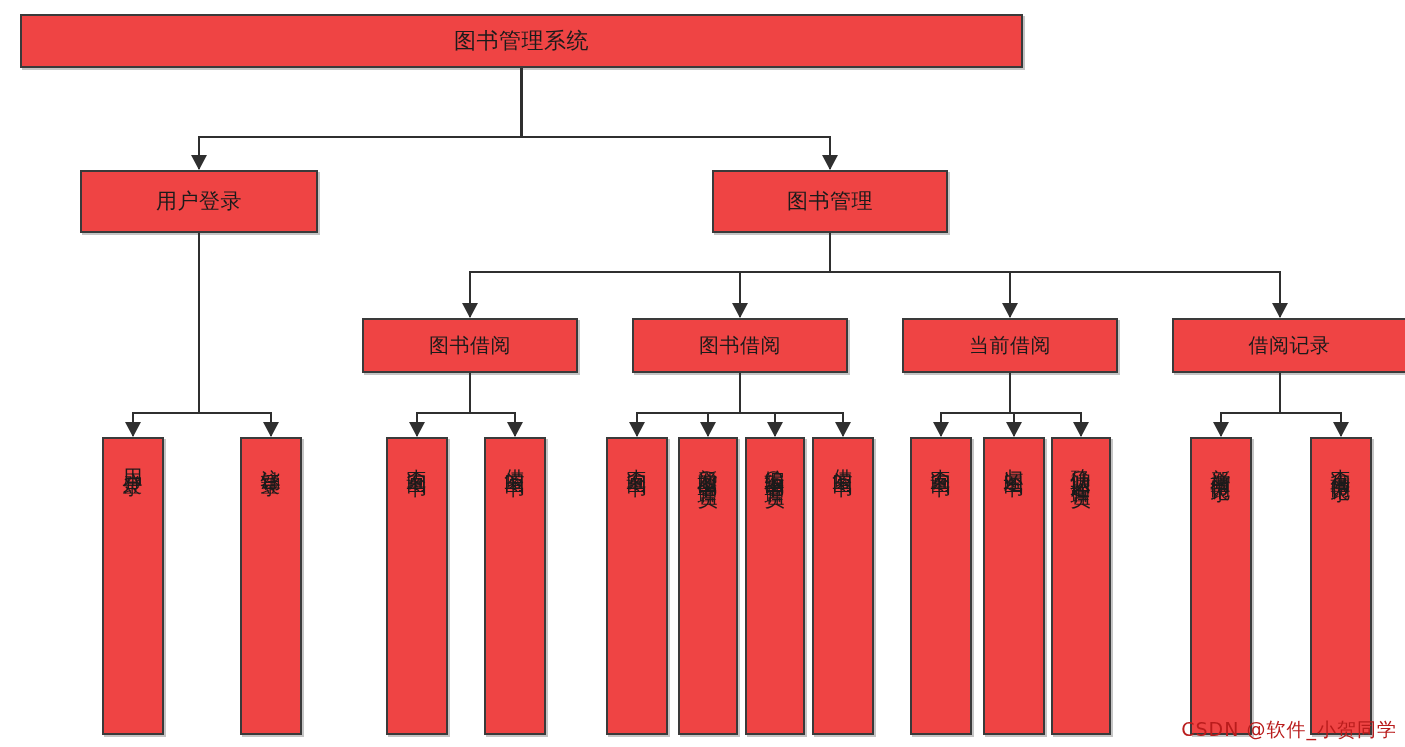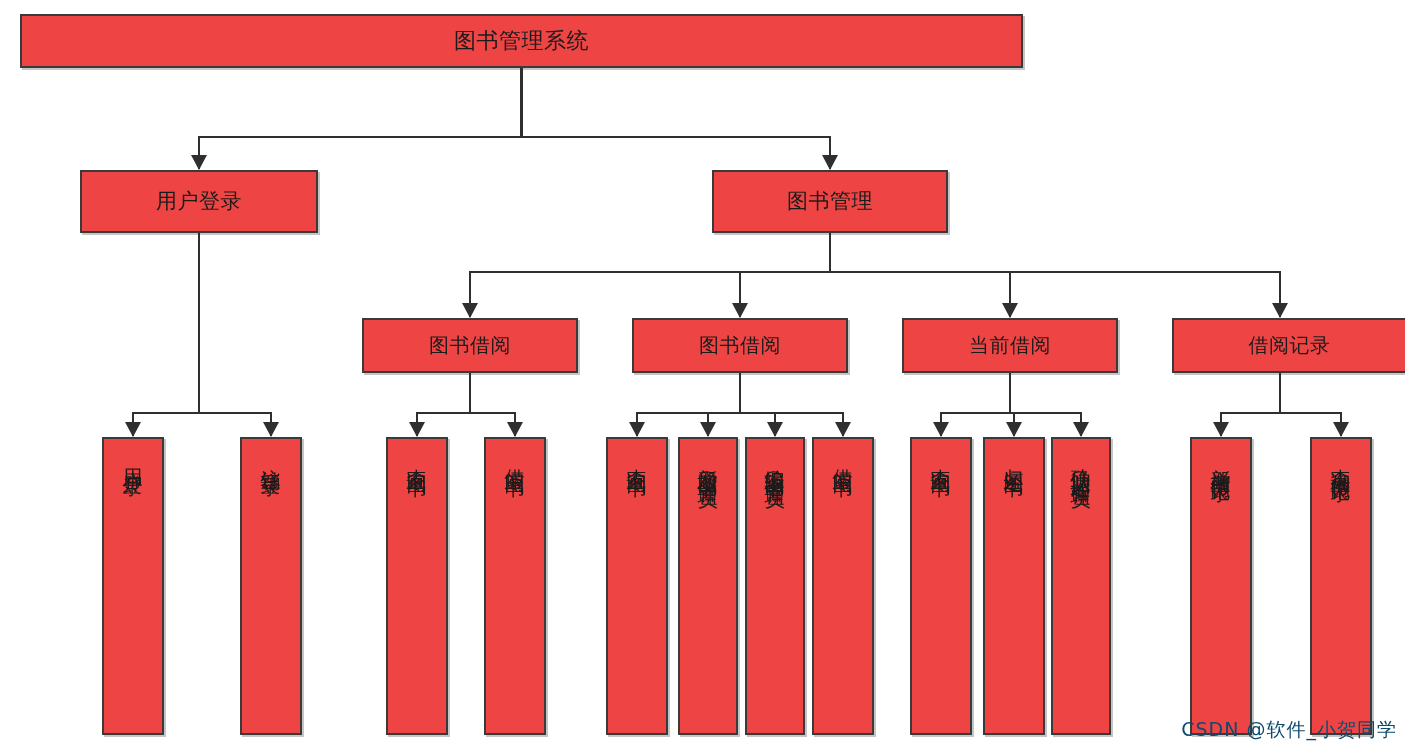--- a/index.html
+++ b/index.html
@@ -73,21 +73,21 @@
     border-left: 8px solid transparent;
     border-right: 8px solid transparent;
     border-top: 15px solid #2f2f2f;
   }
   
   #watermark {
     position: absolute;
     right: 8px;
     bottom: 4px;
     font-size: 19px;
-    color: #0c4a6e;
+    color: #b91c1c;
     letter-spacing: 1px;
     white-space: nowrap;
     font-family: "DejaVu Sans", "Liberation Sans", sans-serif;
   }
 </style>
 </head>
 <body>
 
 <div id="canvas">
 

